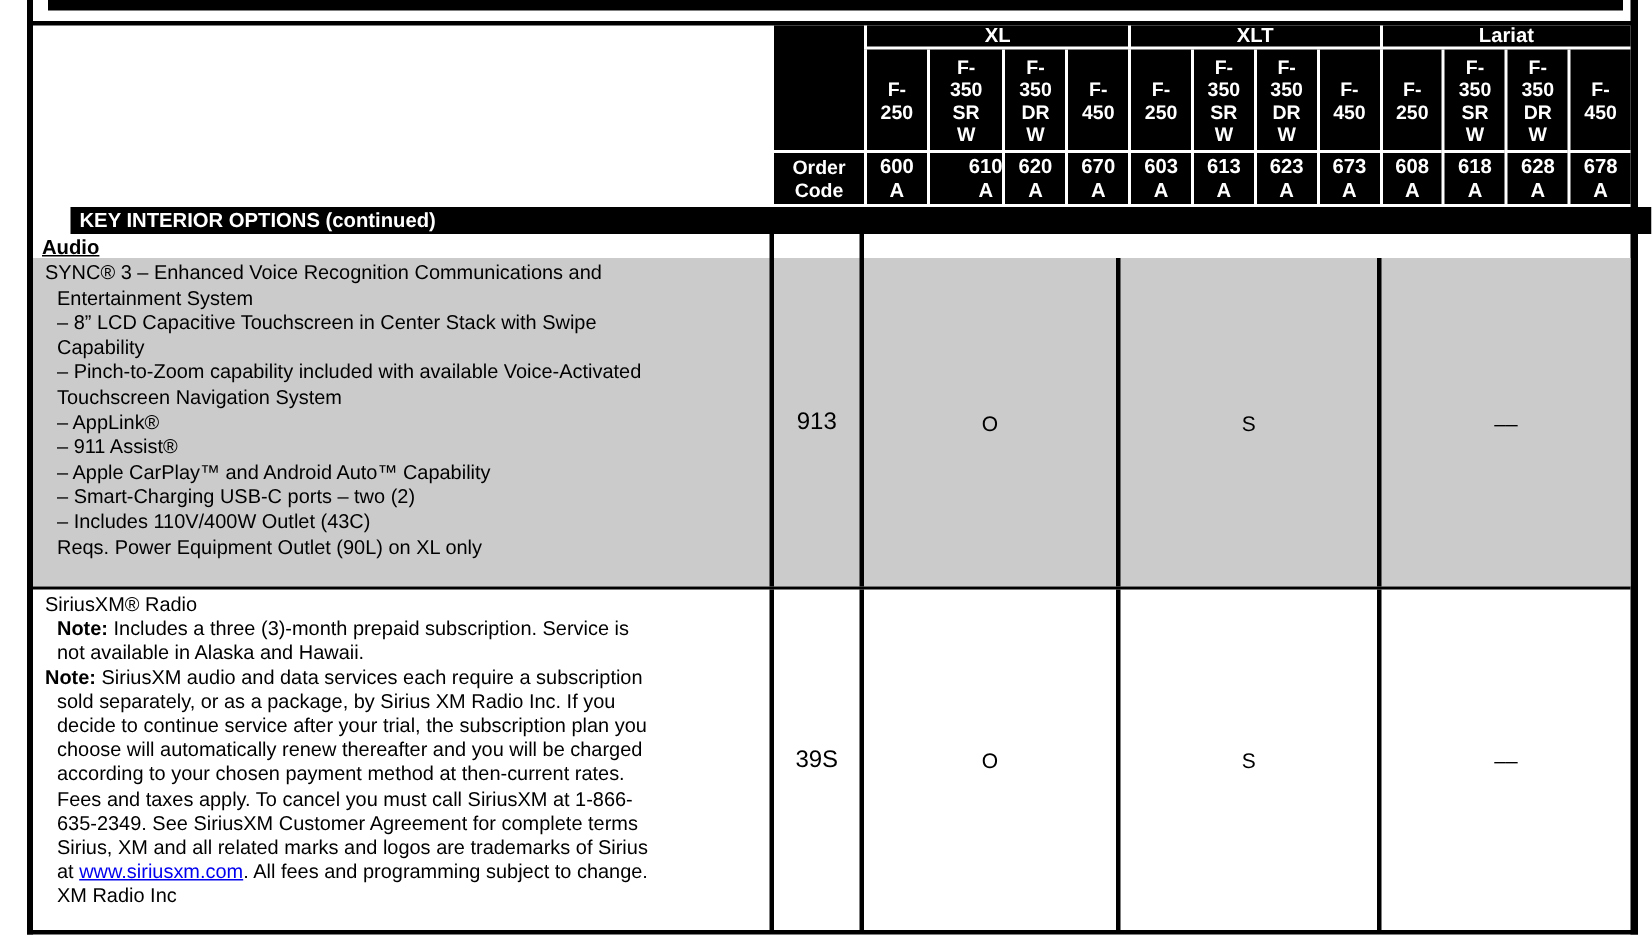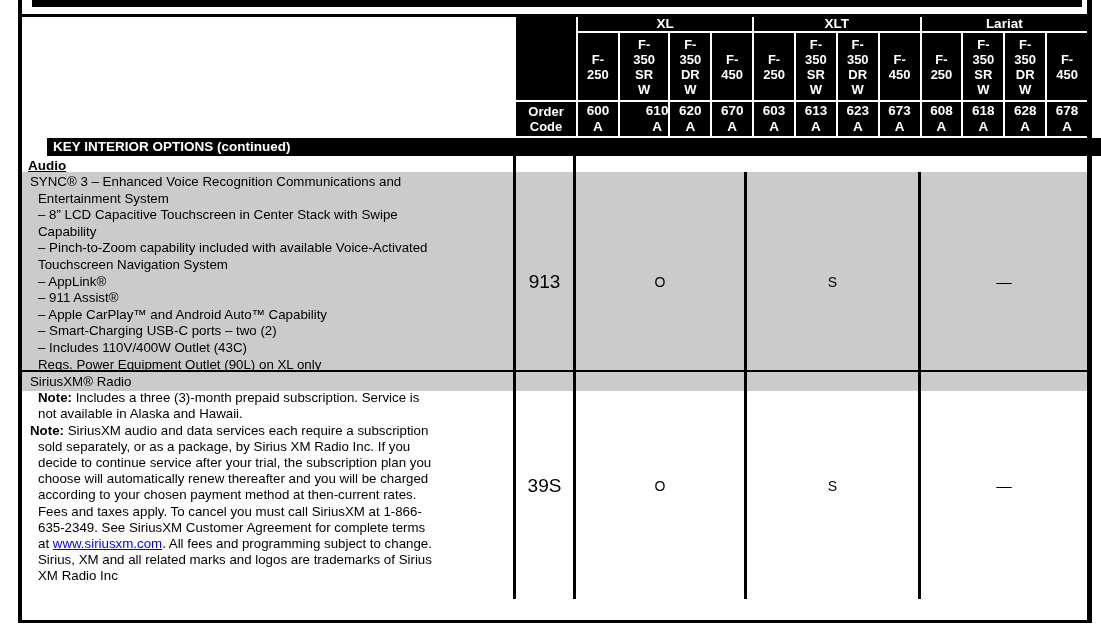--- a/index.html
+++ b/index.html
@@ -46,25 +46,25 @@
     position:absolute; left:22px; top:138px; width:1065px; height:18px; background:#000;
     color:#fff; font-weight:bold; font-size:13.5px; line-height:18px; padding-left:6px;
     box-sizing:border-box;
     margin-left:25px;
   }
 
   
   .brow{position:absolute; left:22px; width:1065px; display:flex; box-sizing:border-box;}
   .row-audio{top:156px; height:16px;}
   .row-sync{top:172px; height:219px;}
-  .row-sirius{top:370px; height:229px; border-top:2px solid #000;}
+  .row-sirius{top:391px; height:229px; border-top:2px solid #000;}
   .shaded{background:#cbcbcb;}
   .cell{box-sizing:border-box; overflow:hidden;}
   .cell.desc{width:494px; border-right:3px solid #000; padding-top:2px;}
-  .cell.order{width:60px; border-right:3px solid #000; display:flex; align-items:center; justify-content:center; font-size:19px;}
+  .cell.order{width:60px; border-right:3px solid #000; display:flex; align-items:center; justify-content:center; font-size:16px;}
   .cell.val{display:flex; align-items:center; justify-content:center; font-size:14px;}
   .cell.val.v-xl{width:171px; border-right:3px solid #000;}
   .cell.val.v-xlt{width:174px; border-right:3px solid #000;}
   .cell.val.v-lariat{width:166px;}
   .cell.rest{flex:1;}
   .audio-label{
     font-weight:bold; font-size:13.5px; text-decoration:underline; padding-left:6px; line-height:15px;
   }
   .tline{white-space:nowrap; font-size:13.3px; line-height:16.6px;}
   .row-sirius .tline{line-height:16.2px;}
@@ -155,22 +155,22 @@
         <div class="tline ind0"><span>SiriusXM® Radio</span></div>
         <div class="tline ind1"><span class="b">Note:</span><span> Includes a three (3)-month prepaid subscription. Service is</span></div>
         <div class="tline ind1"><span>not available in Alaska and Hawaii.</span></div>
         <div class="tline ind0"><span class="b">Note:</span><span> SiriusXM audio and data services each require a subscription</span></div>
         <div class="tline ind1"><span>sold separately, or as a package, by Sirius XM Radio Inc. If you</span></div>
         <div class="tline ind1"><span>decide to continue service after your trial, the subscription plan you</span></div>
         <div class="tline ind1"><span>choose will automatically renew thereafter and you will be charged</span></div>
         <div class="tline ind1"><span>according to your chosen payment method at then-current rates.</span></div>
         <div class="tline ind1"><span>Fees and taxes apply. To cancel you must call SiriusXM at 1-866-</span></div>
         <div class="tline ind1"><span>635-2349. See SiriusXM Customer Agreement for complete terms</span></div>
+        <div class="tline ind1"><span>Sirius, XM and all related marks and logos are trademarks of Sirius</span></div>
         <div class="tline ind1"><span>at </span><a class="lnk" href="#" style="color: rgb(0, 0, 238);">www.siriusxm.com</a><span>.  All fees and programming subject to change.</span></div>
-        <div class="tline ind1"><span>Sirius, XM and all related marks and logos are trademarks of Sirius</span></div>
         <div class="tline ind1"><span>XM Radio Inc</span></div>
       </div>
     <div class="cell order">39S</div>
     <div class="cell val v-xl">O</div>
     <div class="cell val v-xlt">S</div>
     <div class="cell val v-lariat">––</div>
   </div>
 
 </div>
 

